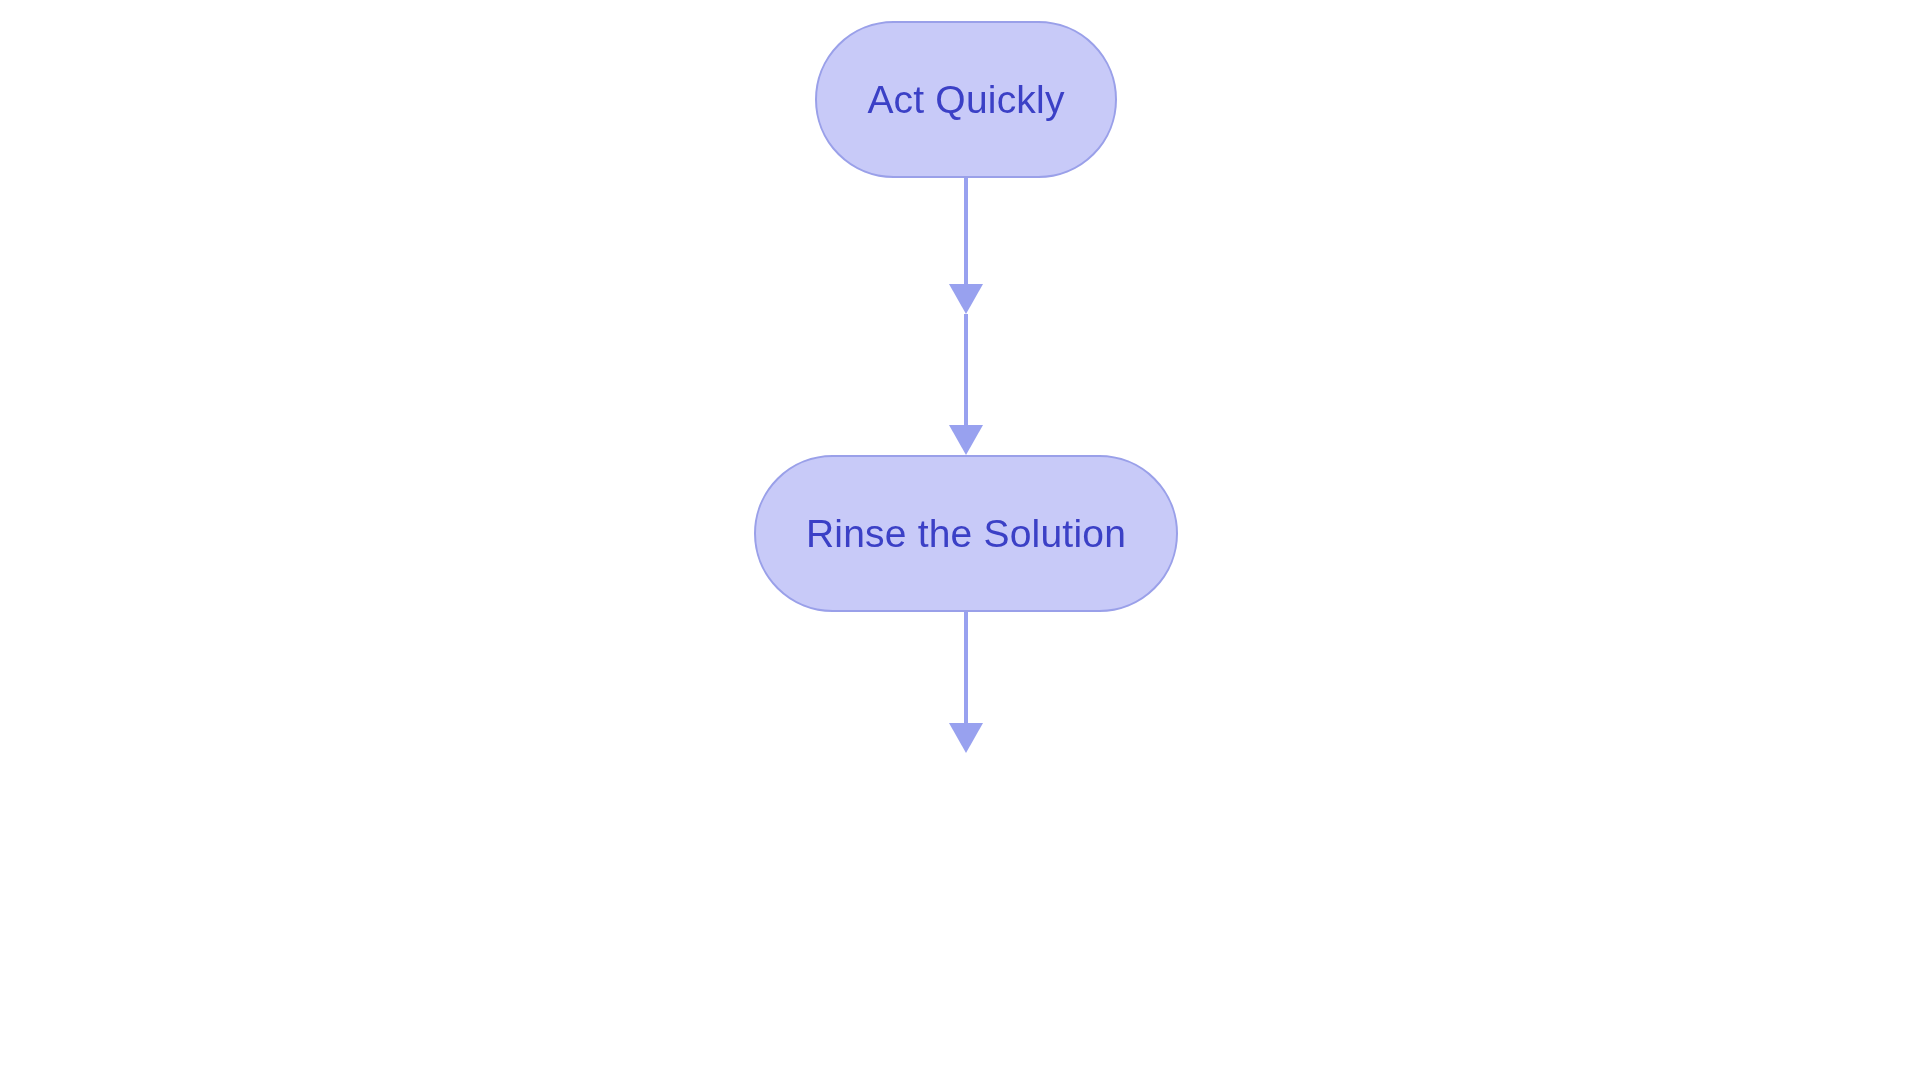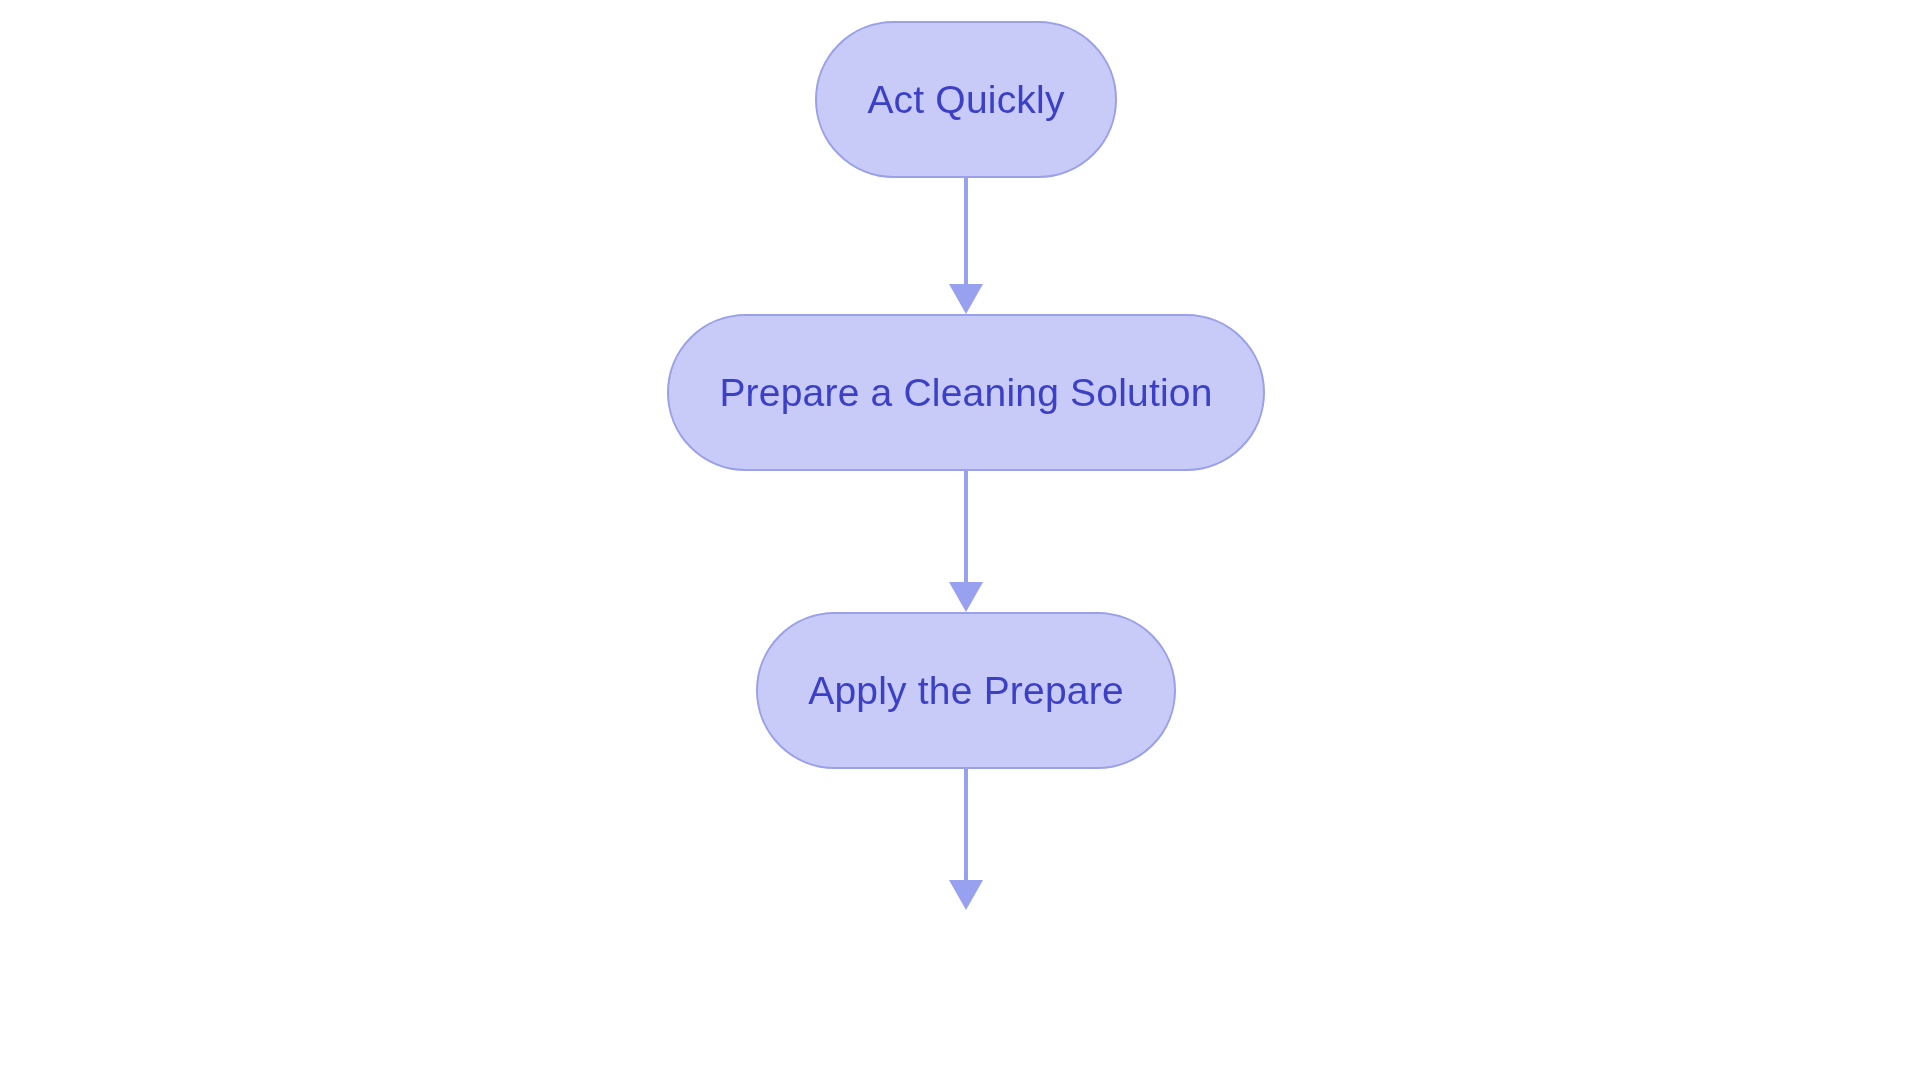--- a/index.html
+++ b/index.html
@@ -57,31 +57,28 @@
 
   <div class="flow-node">
     <span>Act Quickly</span>
   </div>
 
   <div class="flow-arrow arrow-1">
     <div class="stem"></div>
     <div class="head"></div>
   </div>
 
-  <div class="flow-node">
-    <span>Prepare a Cleaning Solution</span>
-  </div>
 
   <div class="flow-arrow arrow-2">
     <div class="stem"></div>
     <div class="head"></div>
   </div>
 
   <div class="flow-node">
-    <span>Apply the Prepare</span>
+    <span>Rinse the Solution</span>
   </div>
 
   <div class="flow-arrow arrow-3">
     <div class="stem"></div>
     <div class="head"></div>
   </div>
 
 
 </div>
 

